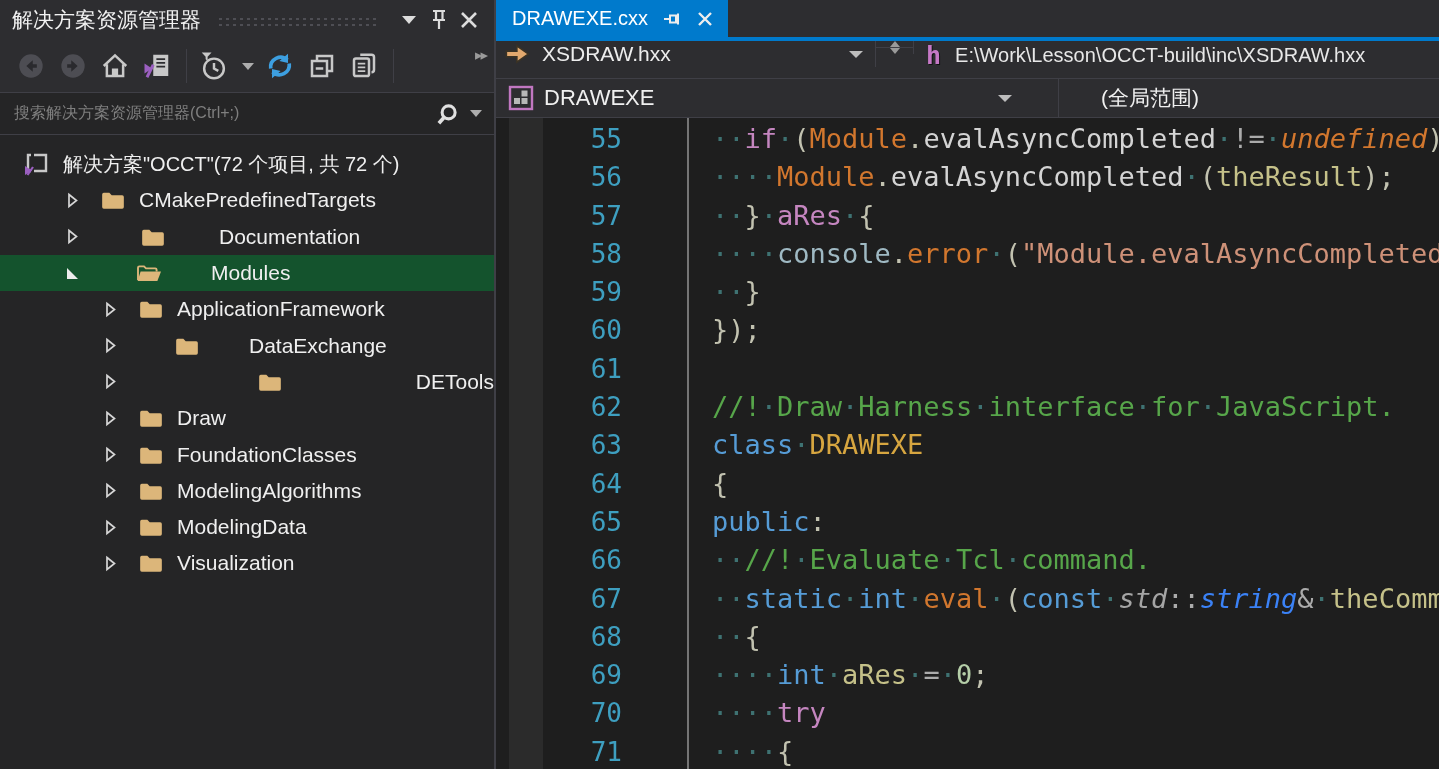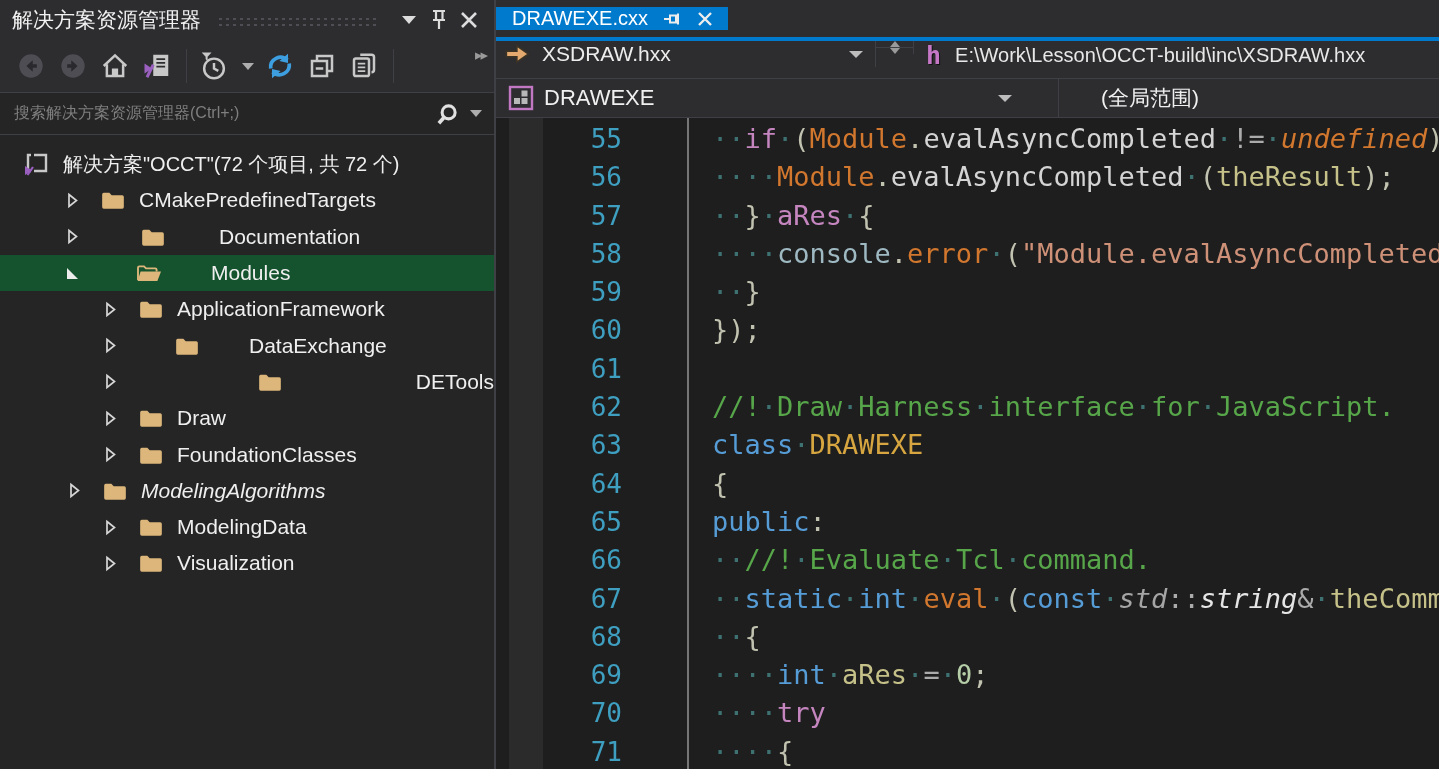--- a/index.html
+++ b/index.html
@@ -40,21 +40,21 @@
   .row { height:36.3px; display:flex; align-items:center; color:#EFEFEF; font-size:21px;
          white-space:nowrap; cursor:default; }
   .row.sel { background:#14532d;gap:36px; }
   .chev { width:20px; height:16px; flex:none; margin-right:18px; display:flex;
           align-items:center; justify-content:center; }
   .ticon { width:26px; height:22px; flex:none; margin-right:13px; display:flex;
            align-items:center; justify-content:center; }
 
   
   .editor { flex:1; display:flex; flex-direction:column; background:#1E1E1E; min-width:0; }
-  .tabbar { height:37px; background:#2D2D30; display:flex;align-items:center; }
+  .tabbar { height:37px; background:#2D2D30; display:flex; }
   .tab { background:#007ACC; color:#FFFFFF; font-size:20px; display:flex; align-items:center;
          padding:0 14px 0 16px; gap:14px; }
   .bluestrip { height:4px; background:#007ACC; }
 
   .nav1 { height:38px; background:#2D2D30; display:flex; align-items:flex-start;
           border-bottom:1px solid #3F3F46; }
   .file-combo { width:380px; flex:none; display:flex; align-items:center; padding:0 12px 0 8px;
                 color:#EDEDED; font-size:21px; border-right:1px solid #3F3F46; }
   .file-combo .lbl { margin-left:10px; }
   .combo-caret { margin-left:auto; width:0; height:0; border-left:7px solid transparent;
@@ -87,21 +87,21 @@
   .gutter-divider { position:absolute; left:191px; top:0; bottom:0; width:2px;
                     background:#757575; }
   .code-line { display:flex; height:38.3px; line-height:38.3px; white-space:pre;
                position:relative; }
   .ln { width:126px; flex:none; text-align:right; color:#3E9FC0; font-size:26px; }
   .ctext { margin-left:78px; padding-left:12px; }
   .tk.ws{color:#3E7272;} .tk.k{color:#569CD6;} .tk.k2{color:#C586C0;}
   .tk.fn{color:#D2772E;} .tk.fni{color:#D2772E;font-style:italic;}
   .tk.id{color:#D4D4D4;} .tk.kh{color:#C5C189;} .tk.st{color:#CE9178;}
   .tk.cm{color:#57A64A;} .tk.pu{color:#C2C2B0;} .tk.op{color:#ABABAB;}
-  .tk.nu{color:#B5CEA8;} .tk.ty{color:#D7A640;} .tk.tyi{color:#e5e5e5;font-style:italic;}
+  .tk.nu{color:#B5CEA8;} .tk.ty{color:#D7A640;} .tk.tyi{color:#3b82f6;font-style:italic;}
   .tk.cn{color:#9FB9C3;} .tk.sd{color:#A5A5A5;font-style:italic;}
 </style>
 </head>
 <body>
 
 <div class="app">
 
   <aside class="panel">
 
     <div class="panel-title">
@@ -313,21 +313,21 @@
             </svg>
           </span>
           <span class="ticon">
             <svg width="26" height="22" viewBox="0 0 24 20">
               <path d="M2 5 Q2 3.4 3.5 3.4 H8.6 L10.8 5.6 H20.5 Q22 5.6 22 7.2 V16.5 Q22 18 20.5 18 H3.5 Q2 18 2 16.5 Z" fill="#DCB67A"></path>
               <path d="M2 7.4 H22" stroke="#C9A express66" stroke-width="0"></path>
             </svg>
           </span>
           <span>FoundationClasses</span>
         </div>
-        <div class="row" style="padding-left: 64px; font-style: italic;">
+        <div class="row" style="padding-left: 100px;">
           <span class="chev">
             <svg width="15" height="17" viewBox="0 0 15 17">
               <path d="M4 2.5 L11.5 8.5 L4 14.5 Z" fill="none" stroke="#D6D6D6" stroke-width="1.7"></path>
             </svg>
           </span>
           <span class="ticon">
             <svg width="26" height="22" viewBox="0 0 24 20">
               <path d="M2 5 Q2 3.4 3.5 3.4 H8.6 L10.8 5.6 H20.5 Q22 5.6 22 7.2 V16.5 Q22 18 20.5 18 H3.5 Q2 18 2 16.5 Z" fill="#DCB67A"></path>
               <path d="M2 7.4 H22" stroke="#C9A express66" stroke-width="0"></path>
             </svg>

